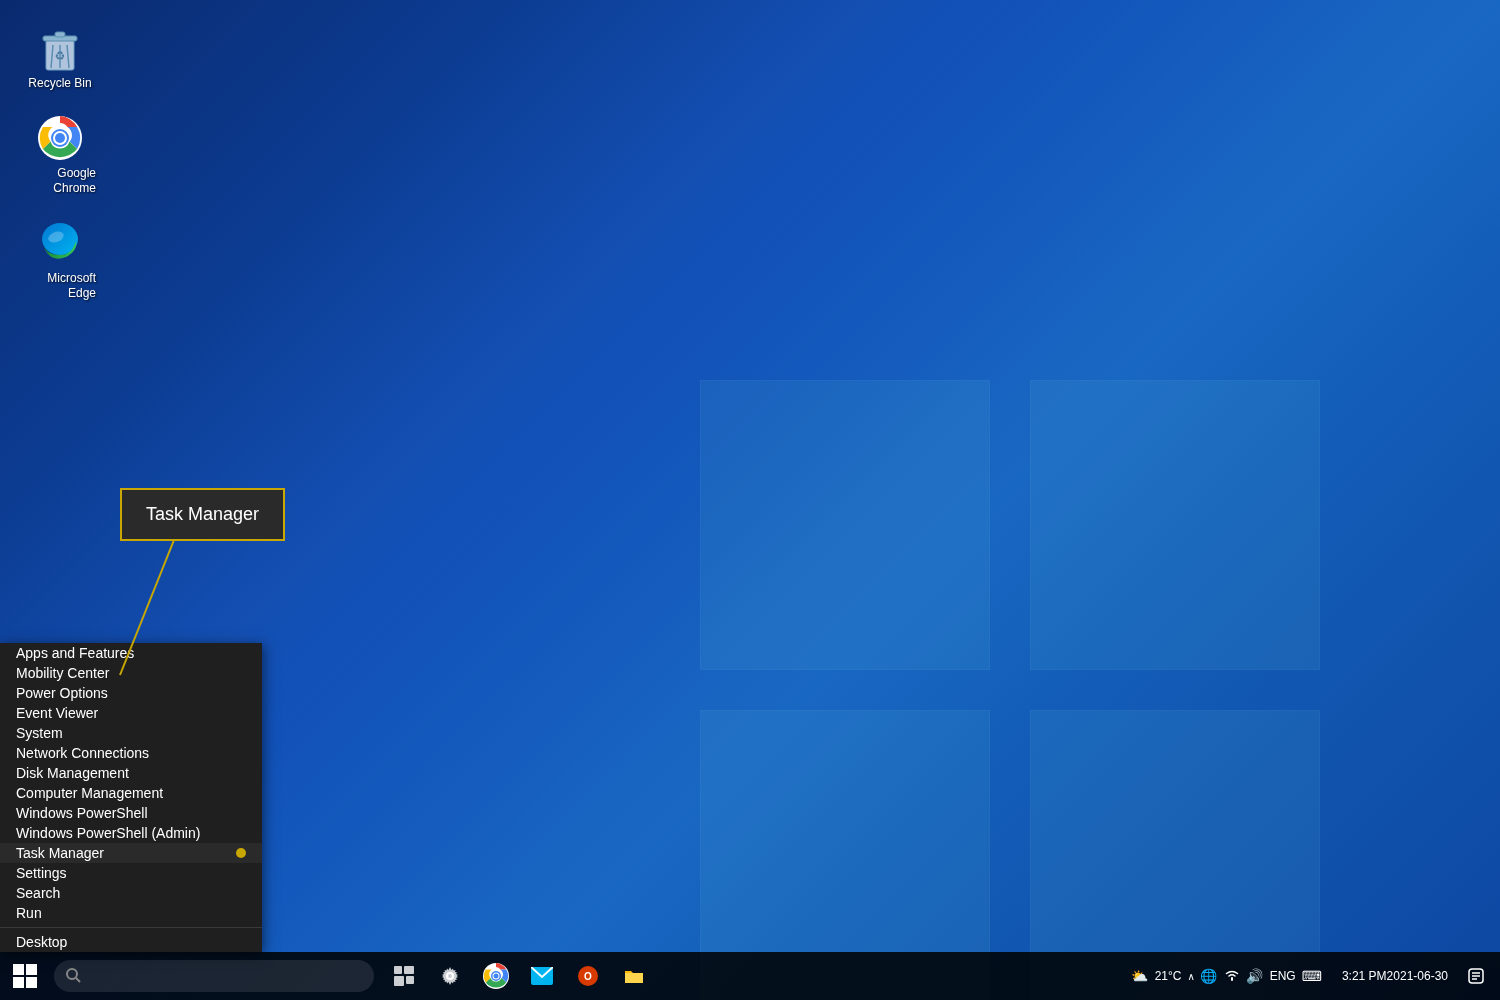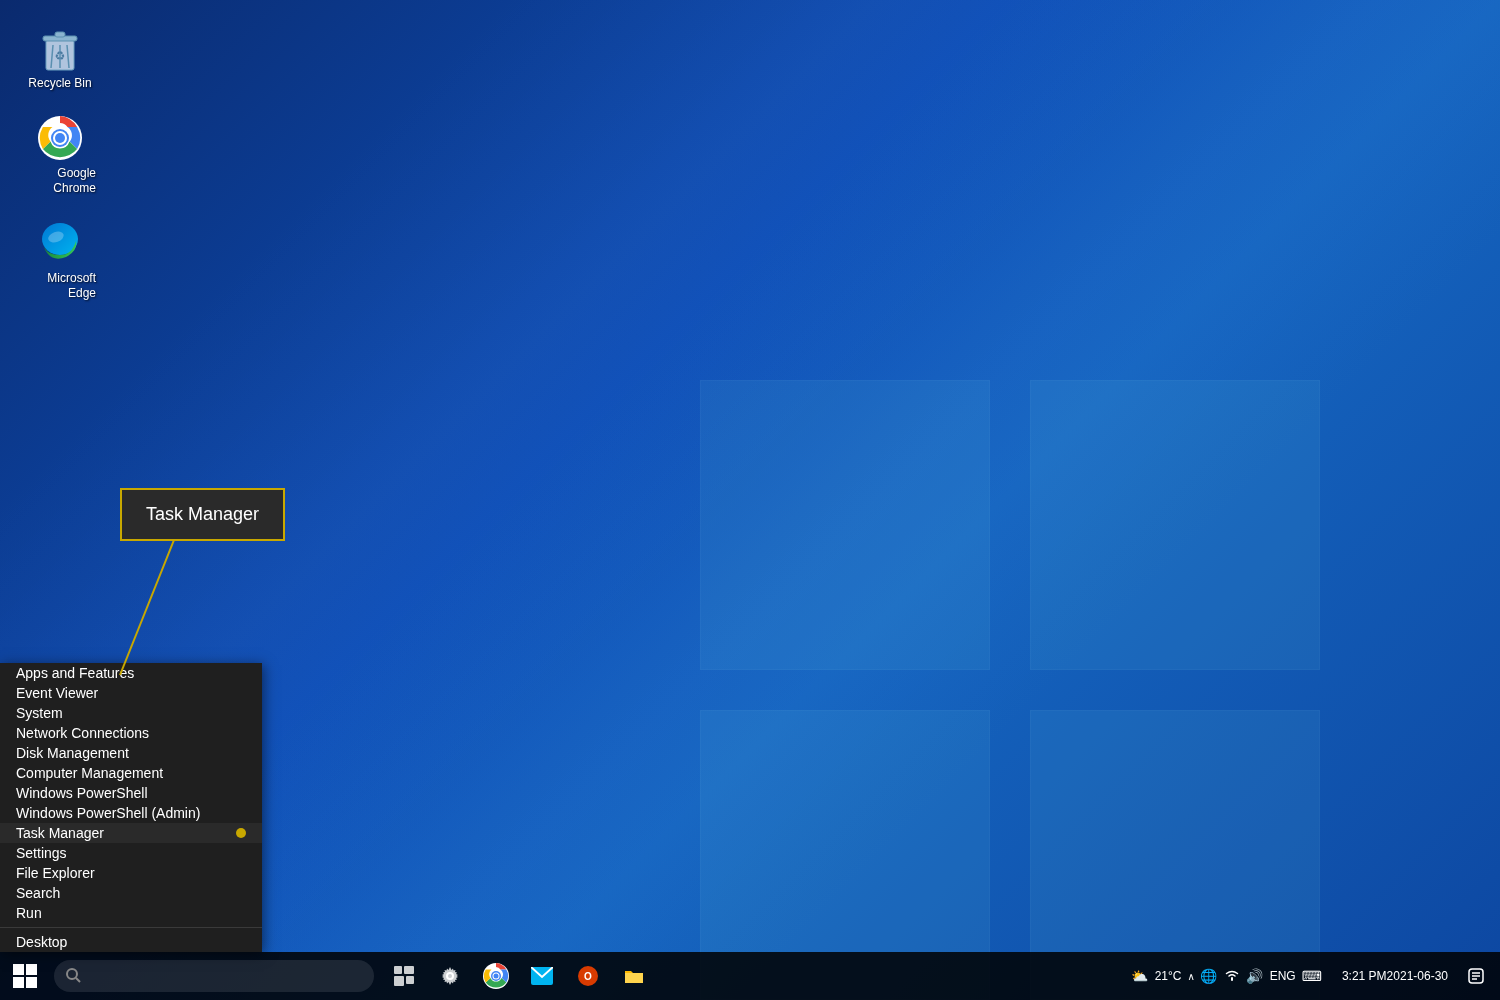--- a/index.html
+++ b/index.html
@@ -337,20 +337,26 @@
       <span class="icon-label">Microsoft Edge</span>
     </div>
 
   </div>
 
   <div class="context-menu">
     <div class="context-menu-item">
       <span>Apps and Features</span>
     </div>
     <div class="context-menu-item">
+      <span>Mobility Center</span>
+    </div>
+    <div class="context-menu-item">
+      <span>Power Options</span>
+    </div>
+    <div class="context-menu-item">
       <span>Event Viewer</span>
     </div>
     <div class="context-menu-item">
       <span>System</span>
     </div>
     <div class="context-menu-item">
       <span>Network Connections</span>
     </div>
     <div class="context-menu-item">
       <span>Disk Management</span>
@@ -363,23 +369,20 @@
     </div>
     <div class="context-menu-item">
       <span>Windows PowerShell (Admin)</span>
     </div>
     <div class="context-menu-item highlighted" style="background:#2a2a2a;">
       <span>Task Manager</span>
       <span style="width:10px;height:10px;background:#c8a800;border-radius:50%;display:inline-block;margin-left:6px;"></span>
     </div>
     <div class="context-menu-item">
       <span>Settings</span>
-    </div>
-    <div class="context-menu-item">
-      <span>File Explorer</span>
     </div>
     <div class="context-menu-item">
       <span>Search</span>
     </div>
     <div class="context-menu-item">
       <span>Run</span>
     </div>
     <div class="context-menu-separator"></div>
     <div class="context-menu-item">
       <span>Desktop</span>

